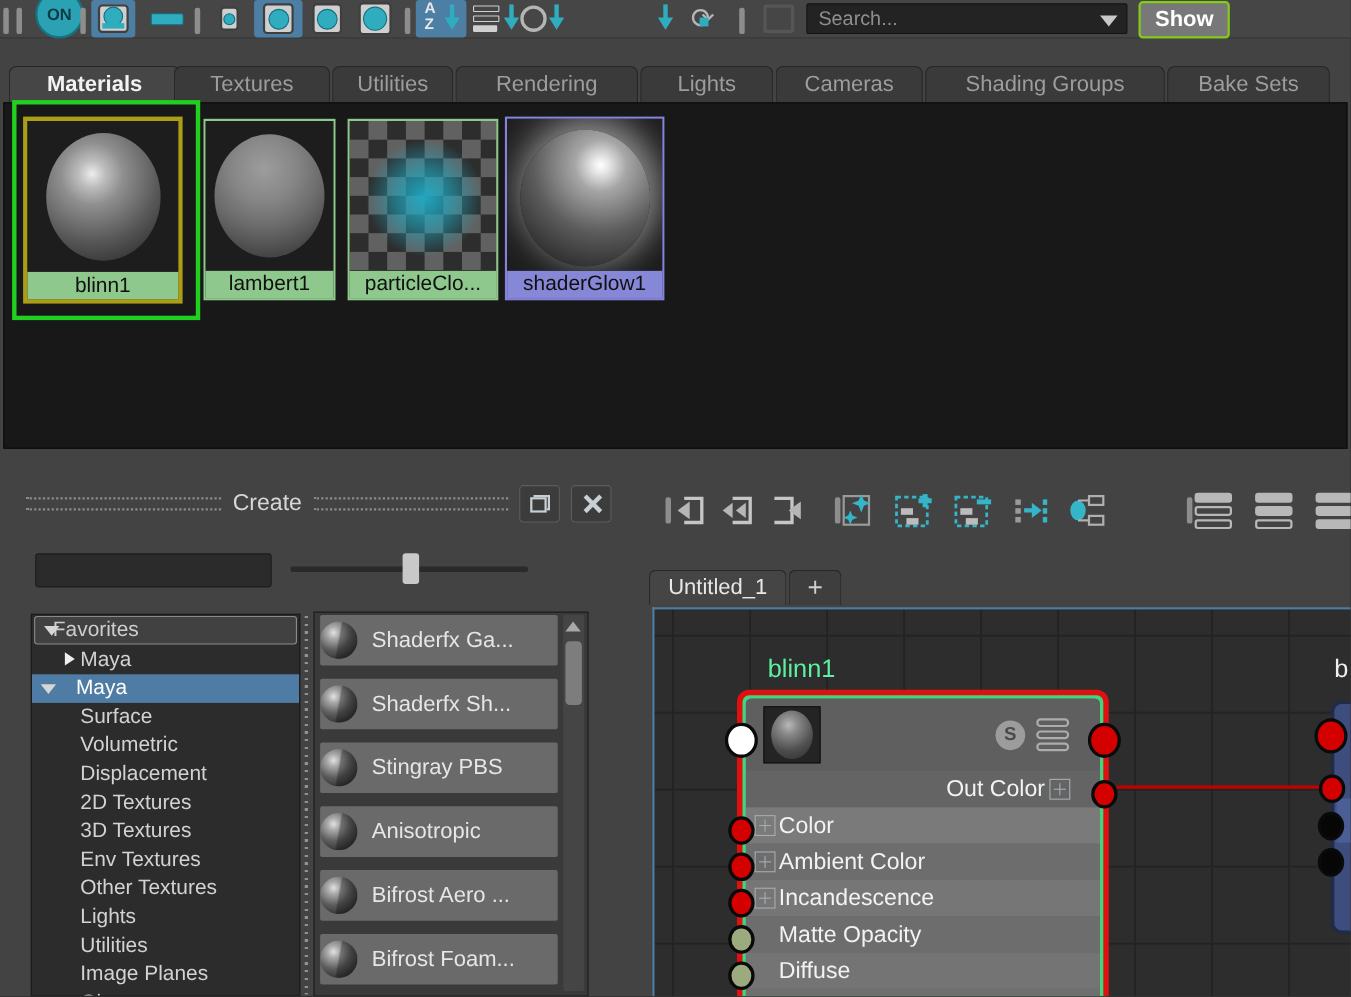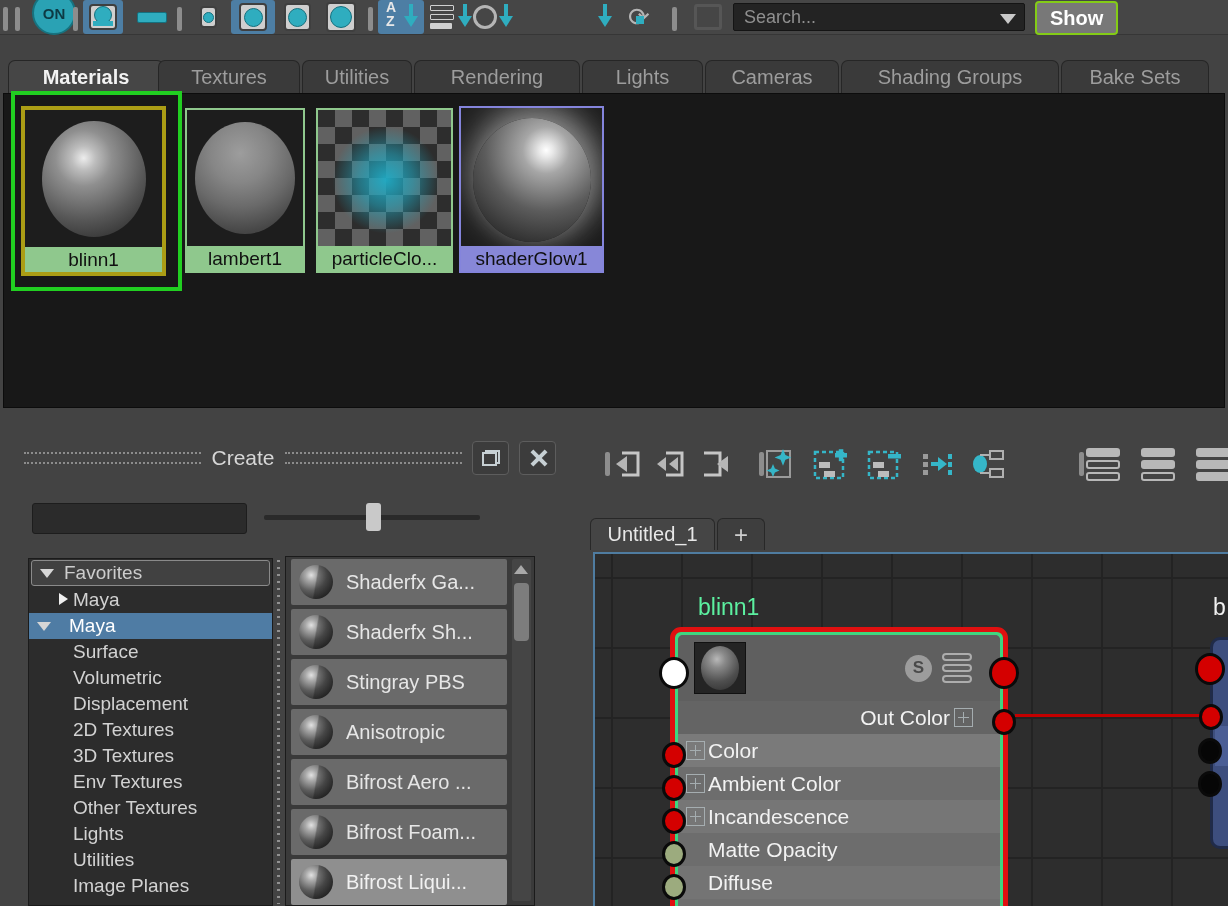--- a/index.html
+++ b/index.html
@@ -71,31 +71,31 @@
   .close-g::before,.close-g::after{content:"";position:absolute;left:8px;top:-1px;width:4px;height:20px;background:#c7d0d4}
   .close-g::before{transform:rotate(45deg)}.close-g::after{transform:rotate(-45deg)}
   #create-filter{position:absolute;left:32px;top:503px;width:215px;height:31px;background:#2b2b2b;border:1px solid #1d1d1d;border-radius:3px;box-sizing:border-box}
   #size-slider{position:absolute;left:264px;top:515px;width:216px;height:5px;background:#2a2a2a;border-radius:2px}
   #slider-handle{position:absolute;left:102px;top:-12px;width:15px;height:28px;background:#c9c9c9;border-radius:3px}
 
   #tree-panel{position:absolute;left:28px;top:558px;width:245px;height:348px;background:#2c2c2c;border:1px solid #1b1b1b;box-sizing:border-box;overflow:hidden}
   .trow{height:26px;display:flex;align-items:center;font-size:19px;color:#d2d2d2;position:relative;white-space:nowrap}
   .trow .tl{padding-left:44px}
   .trow.grp{margin:1px 2px;border:1px solid #8a8a8a;border-radius:3px;background:#414141;height:24px}
-  .trow.grp .tl{padding-left:32px;color:#cdcdcd}
+  .trow.grp .tl{padding-left:16px;color:#cdcdcd}
   .trow.sel{background:#4f7ca4;color:#fff}
   .trow.sel .tl{padding-left:40px}
   .tri-d{position:absolute;left:8px;top:9px;border-left:7px solid transparent;border-right:7px solid transparent;border-top:9px solid #d6d6d6}
   .tri-r{position:absolute;left:30px;top:6px;border-top:6px solid transparent;border-bottom:6px solid transparent;border-left:9px solid #efefef}
   #tree-split{position:absolute;left:277px;top:560px;width:3px;height:344px;
     background:repeating-linear-gradient(to bottom,#919191 0 2px,transparent 2px 7px)}
 
   #mat-panel{position:absolute;left:285px;top:556px;width:250px;height:350px;background:#3a3a3a;border:1px solid #1b1b1b;box-sizing:border-box;overflow:hidden}
   #mat-list{position:absolute;left:5px;top:2px;width:216px}
-  .mitem{height:46px;margin-bottom:4px;background:#6a6a6a;border-radius:2px;display:flex;align-items:center;gap:13px;padding-left:8px;font-size:20px;color:#e6e6e6;white-space:nowrap;overflow:hidden}
+  .mitem{height:46px;margin-bottom:12px;background:#6a6a6a;border-radius:2px;display:flex;align-items:center;gap:13px;font-size:20px;color:#e6e6e6;white-space:nowrap;overflow:hidden}
   .mitem.hl{background:#8f8f8f;color:#f2f2f2}
   .msphere{flex:0 0 34px;width:34px;height:34px;border-radius:50%;
     background:linear-gradient(100deg,rgba(0,0,0,0) 48%,rgba(0,0,0,.28) 52%),
     radial-gradient(circle at 36% 30%,#e2e2e2 0%,#a8a8a8 18%,#5e5e5e 48%,#2e2e2e 80%)}
   #mat-scroll{position:absolute;right:3px;top:2px;width:19px;height:342px;background:#454545;border-radius:2px}
   #mat-scroll .up{position:absolute;left:2px;top:6px;border-left:7px solid transparent;border-right:7px solid transparent;border-bottom:9px solid #a8a8a8}
   #mat-scroll .thumb{position:absolute;left:2px;top:24px;width:15px;height:58px;background:#7d7d7d;border-radius:4px}
 
   
   .ne-ic{position:absolute;top:444px;width:38px;height:40px;display:flex;align-items:center;justify-content:center}

